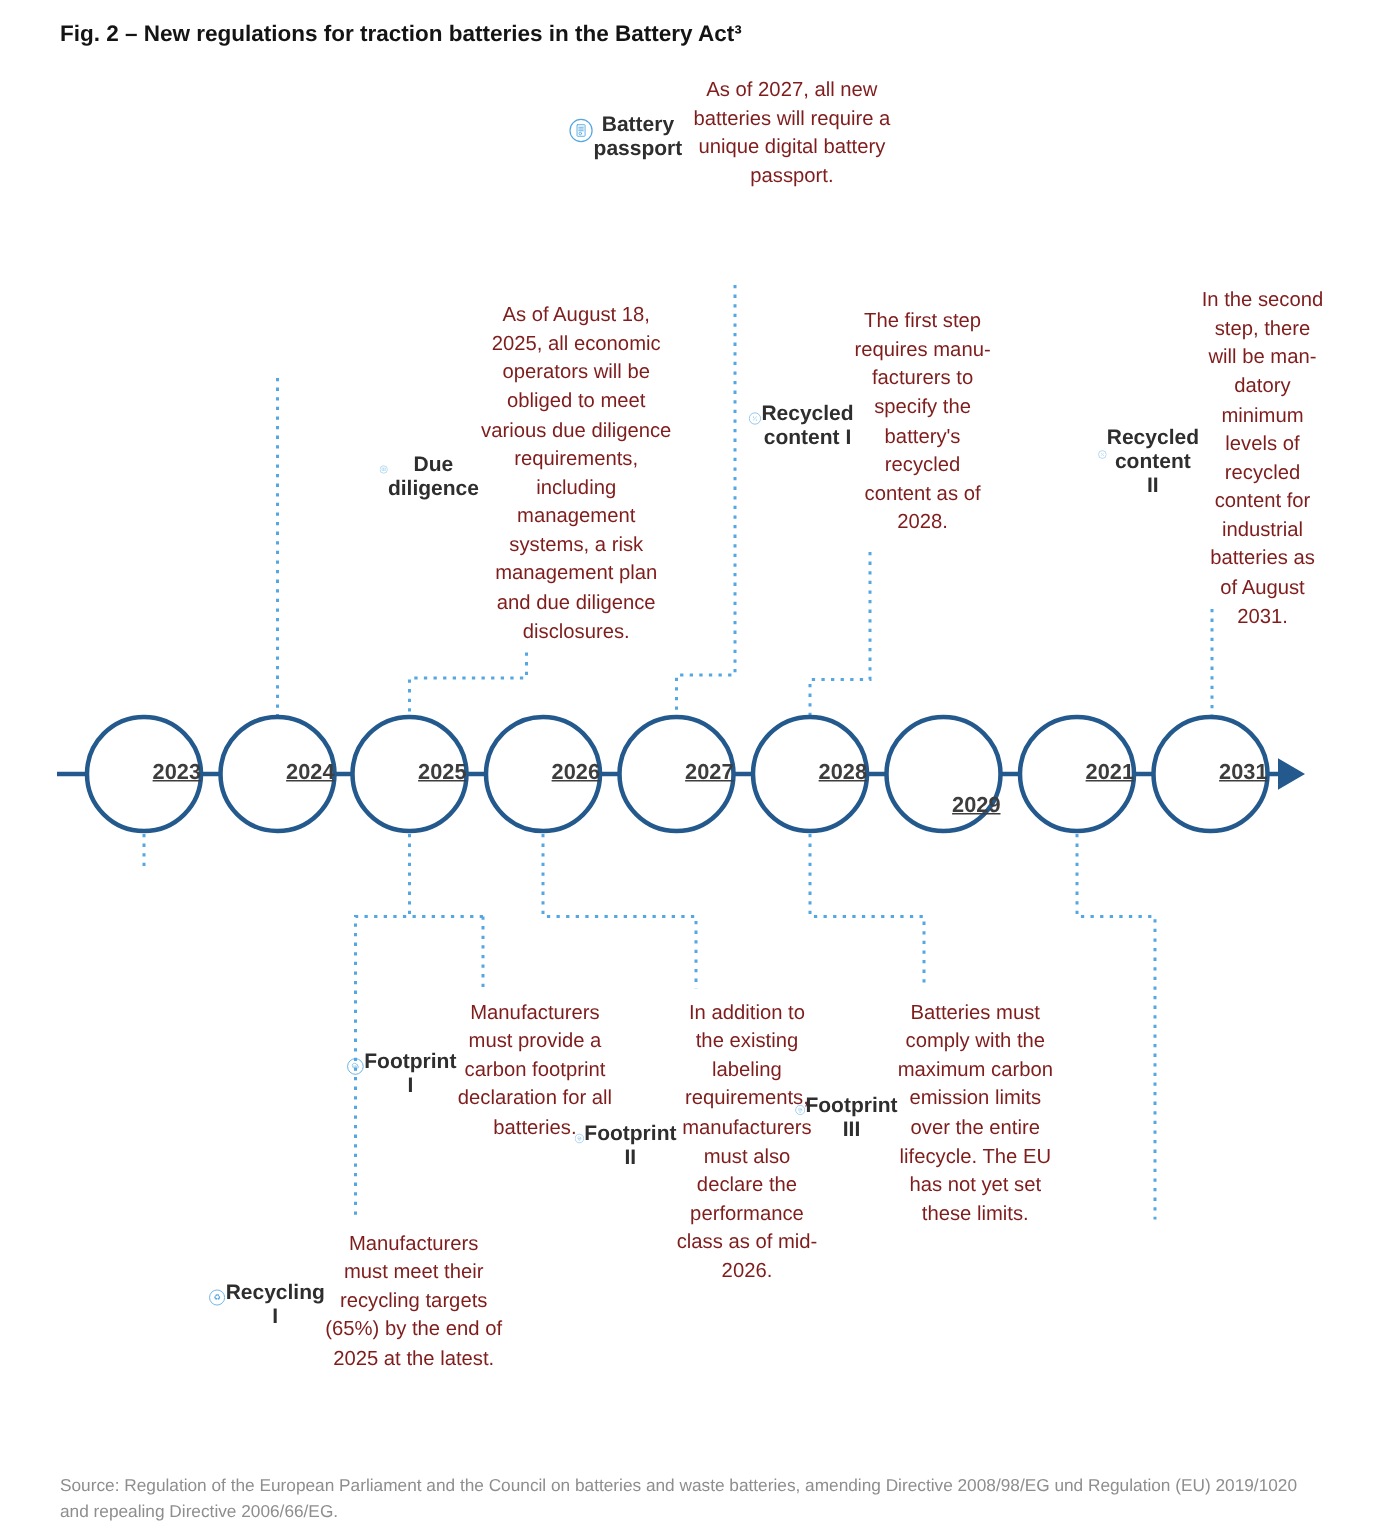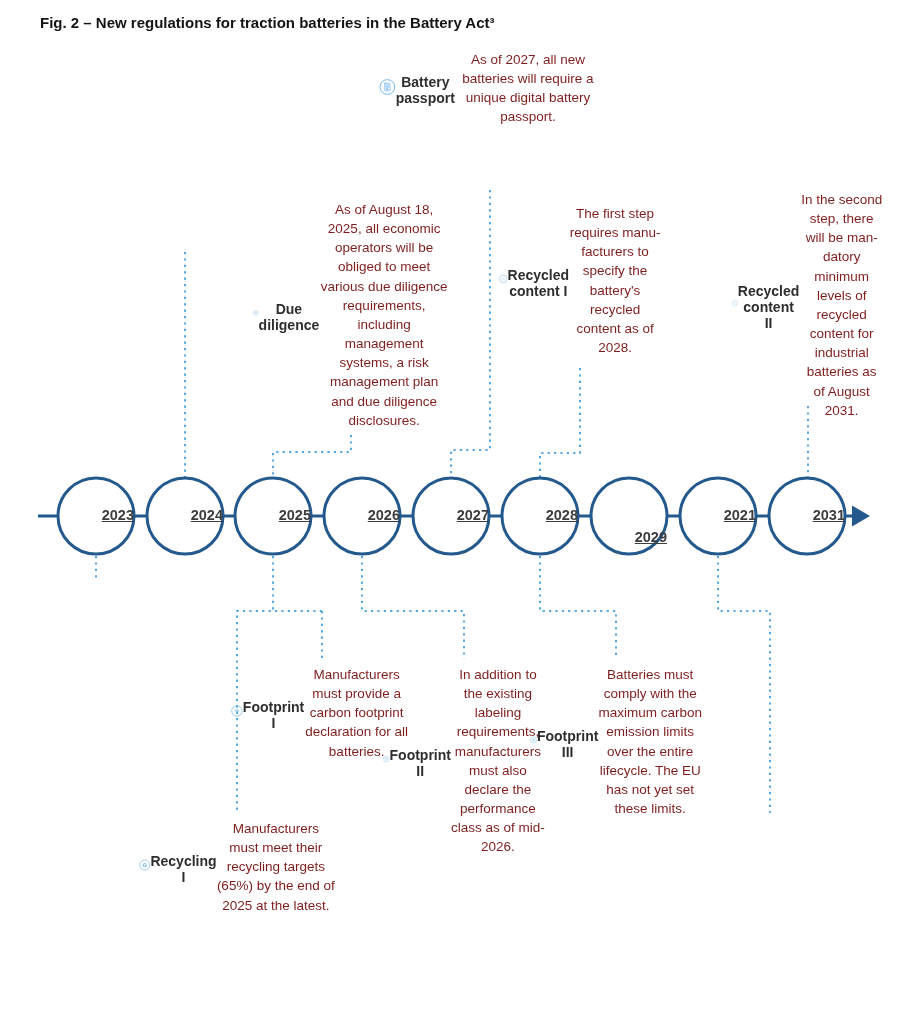--- a/index.html
+++ b/index.html
@@ -174,14 +174,15 @@
 
   <div class="evt" style="left:530px;top:662px;width:172px">
     <svg class="icn">
         <use href="#sym-co2"></use>
       </svg>
     <div class="t">Footprint III</div>
     <div class="b">Batteries must comply with the maximum carbon emission limits over the entire lifecycle. The EU has not yet set these limits.</div>
   </div>
 
 
+  <div id="source">Source: Regulation of the European Parliament and the Council on batteries and waste batteries, amending Directive 2008/98/EG und Regulation (EU) 2019/1020 and repealing Directive 2006/66/EG.</div>
 
 </div>
 
 </body></html>

